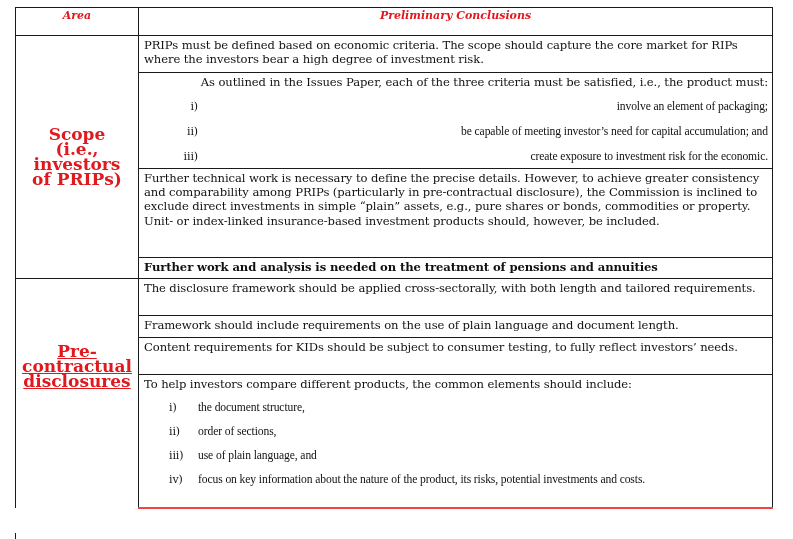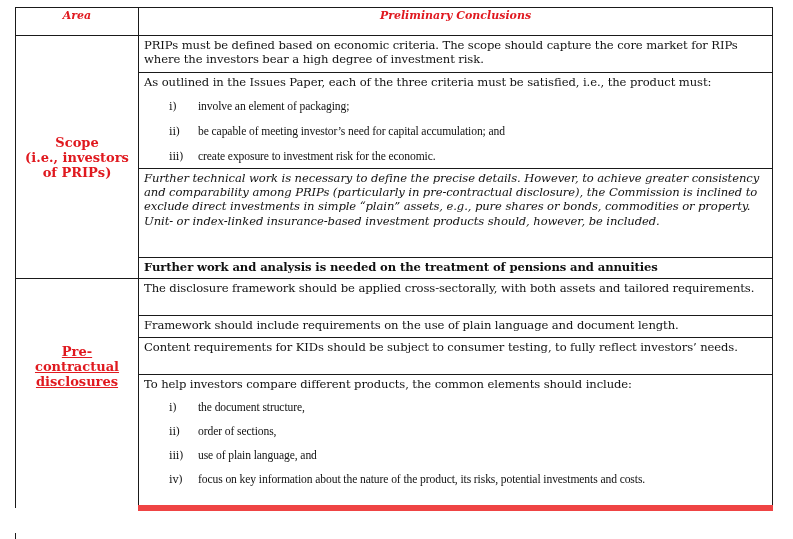--- a/index.html
+++ b/index.html
@@ -36,21 +36,21 @@
       font-weight: bold;
       font-style: italic;
       font-size: 11px;
       text-align: center;
       vertical-align: top !important;
       padding-top: 1px !important;
     }
     .area-cell {
       color: #e0191f;
       font-weight: bold;
-      font-size: 13px;
+      font-size: 17px;
       line-height: 15px;
       text-align: center;
       vertical-align: middle !important;
       border-bottom: none !important;
     }
     .area-cell.last {
       border-bottom: none !important;
       text-decoration: underline;
     }
     .c {
@@ -76,28 +76,28 @@
       font-size: 11px;
     }
     .list li .txt {
       flex: 1;
       font-family: Liberation Serif, serif;
     }
     .list.tight li {
       margin-top: 10px;
     }
     .r1 { height: 37px; }
-    .r2 { height: 96px; }
-    .r3 { height: 89px; font-style: italic; }
+    .r2 { height: 96px; text-align: right; }
+    .r3 { height: 89px; }
     .r4 { height: 21px; font-weight: bold; }
     .r5 { height: 37px; }
     .r6 { height: 22px; }
     .r7 { height: 37px; }
     .r8 { height: 133px; }
-    .table tr.last-row td.c { border-bottom: 6px solid #ef4444; margin-left: 48px; }
+    .table tr.last-row td.c { border-bottom: 2px solid #ef4444; margin-left: 48px; }
     .left-tail {
       position: absolute;
       left: 15px;
       top: 533px;
       width: 1px;
       height: 6px;
       background: #1a1a1a;
     }
   </style>
 </head>
@@ -155,21 +155,21 @@
   </tr>
 
   <tr class="r5">
     <td class="area-cell last" rowspan="4">
       <div>Pre-</div>
       <div>contractual</div>
       <div>disclosures</div>
       <div style="height:54px"></div>
     </td>
     <td class="c">
-      <span>The disclosure framework should be applied cross-sectorally, with both assets and tailored requirements.</span>
+      <span>The disclosure framework should be applied cross-sectorally, with both length and tailored requirements.</span>
     </td>
   </tr>
   <tr class="r6">
     <td class="c">
       <span>Framework should include requirements on the use of plain language and document length.</span>
     </td>
   </tr>
   <tr class="r7">
     <td class="c">
       <span>Content requirements for KIDs should be subject to consumer testing, to fully reflect investors’ needs.</span>

